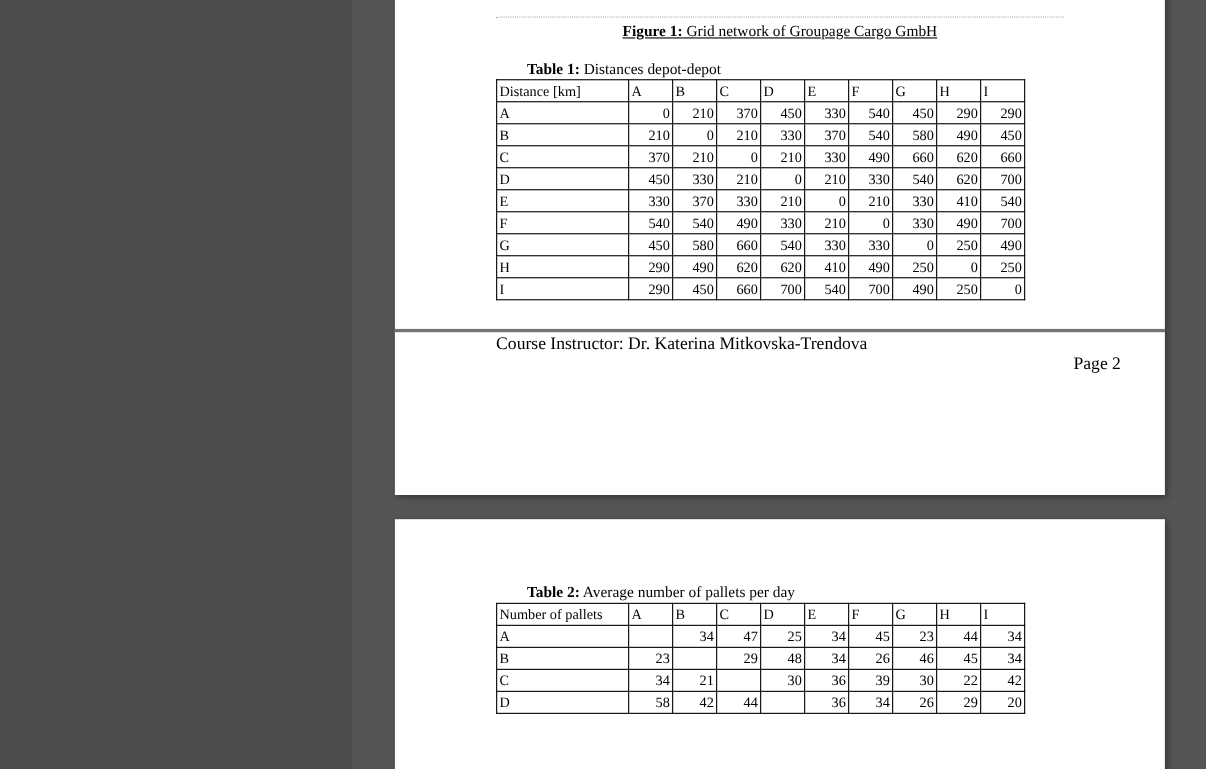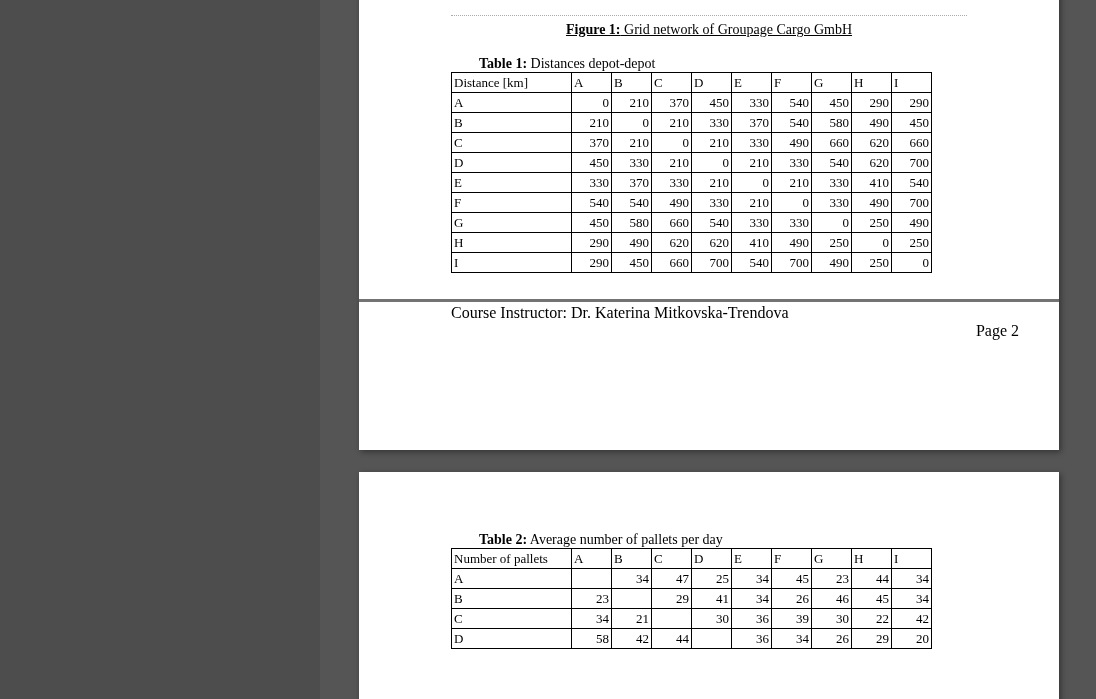--- a/index.html
+++ b/index.html
@@ -283,21 +283,21 @@
           <td>45</td>
           <td>23</td>
           <td>44</td>
           <td>34</td>
         </tr>
     <tr>
           <td class="lbl">B</td>
           <td>23</td>
           <td></td>
           <td>29</td>
-          <td>41</td>
+          <td>48</td>
           <td>34</td>
           <td>26</td>
           <td>46</td>
           <td>45</td>
           <td>34</td>
         </tr>
     <tr>
           <td class="lbl">C</td>
           <td>34</td>
           <td>21</td>

